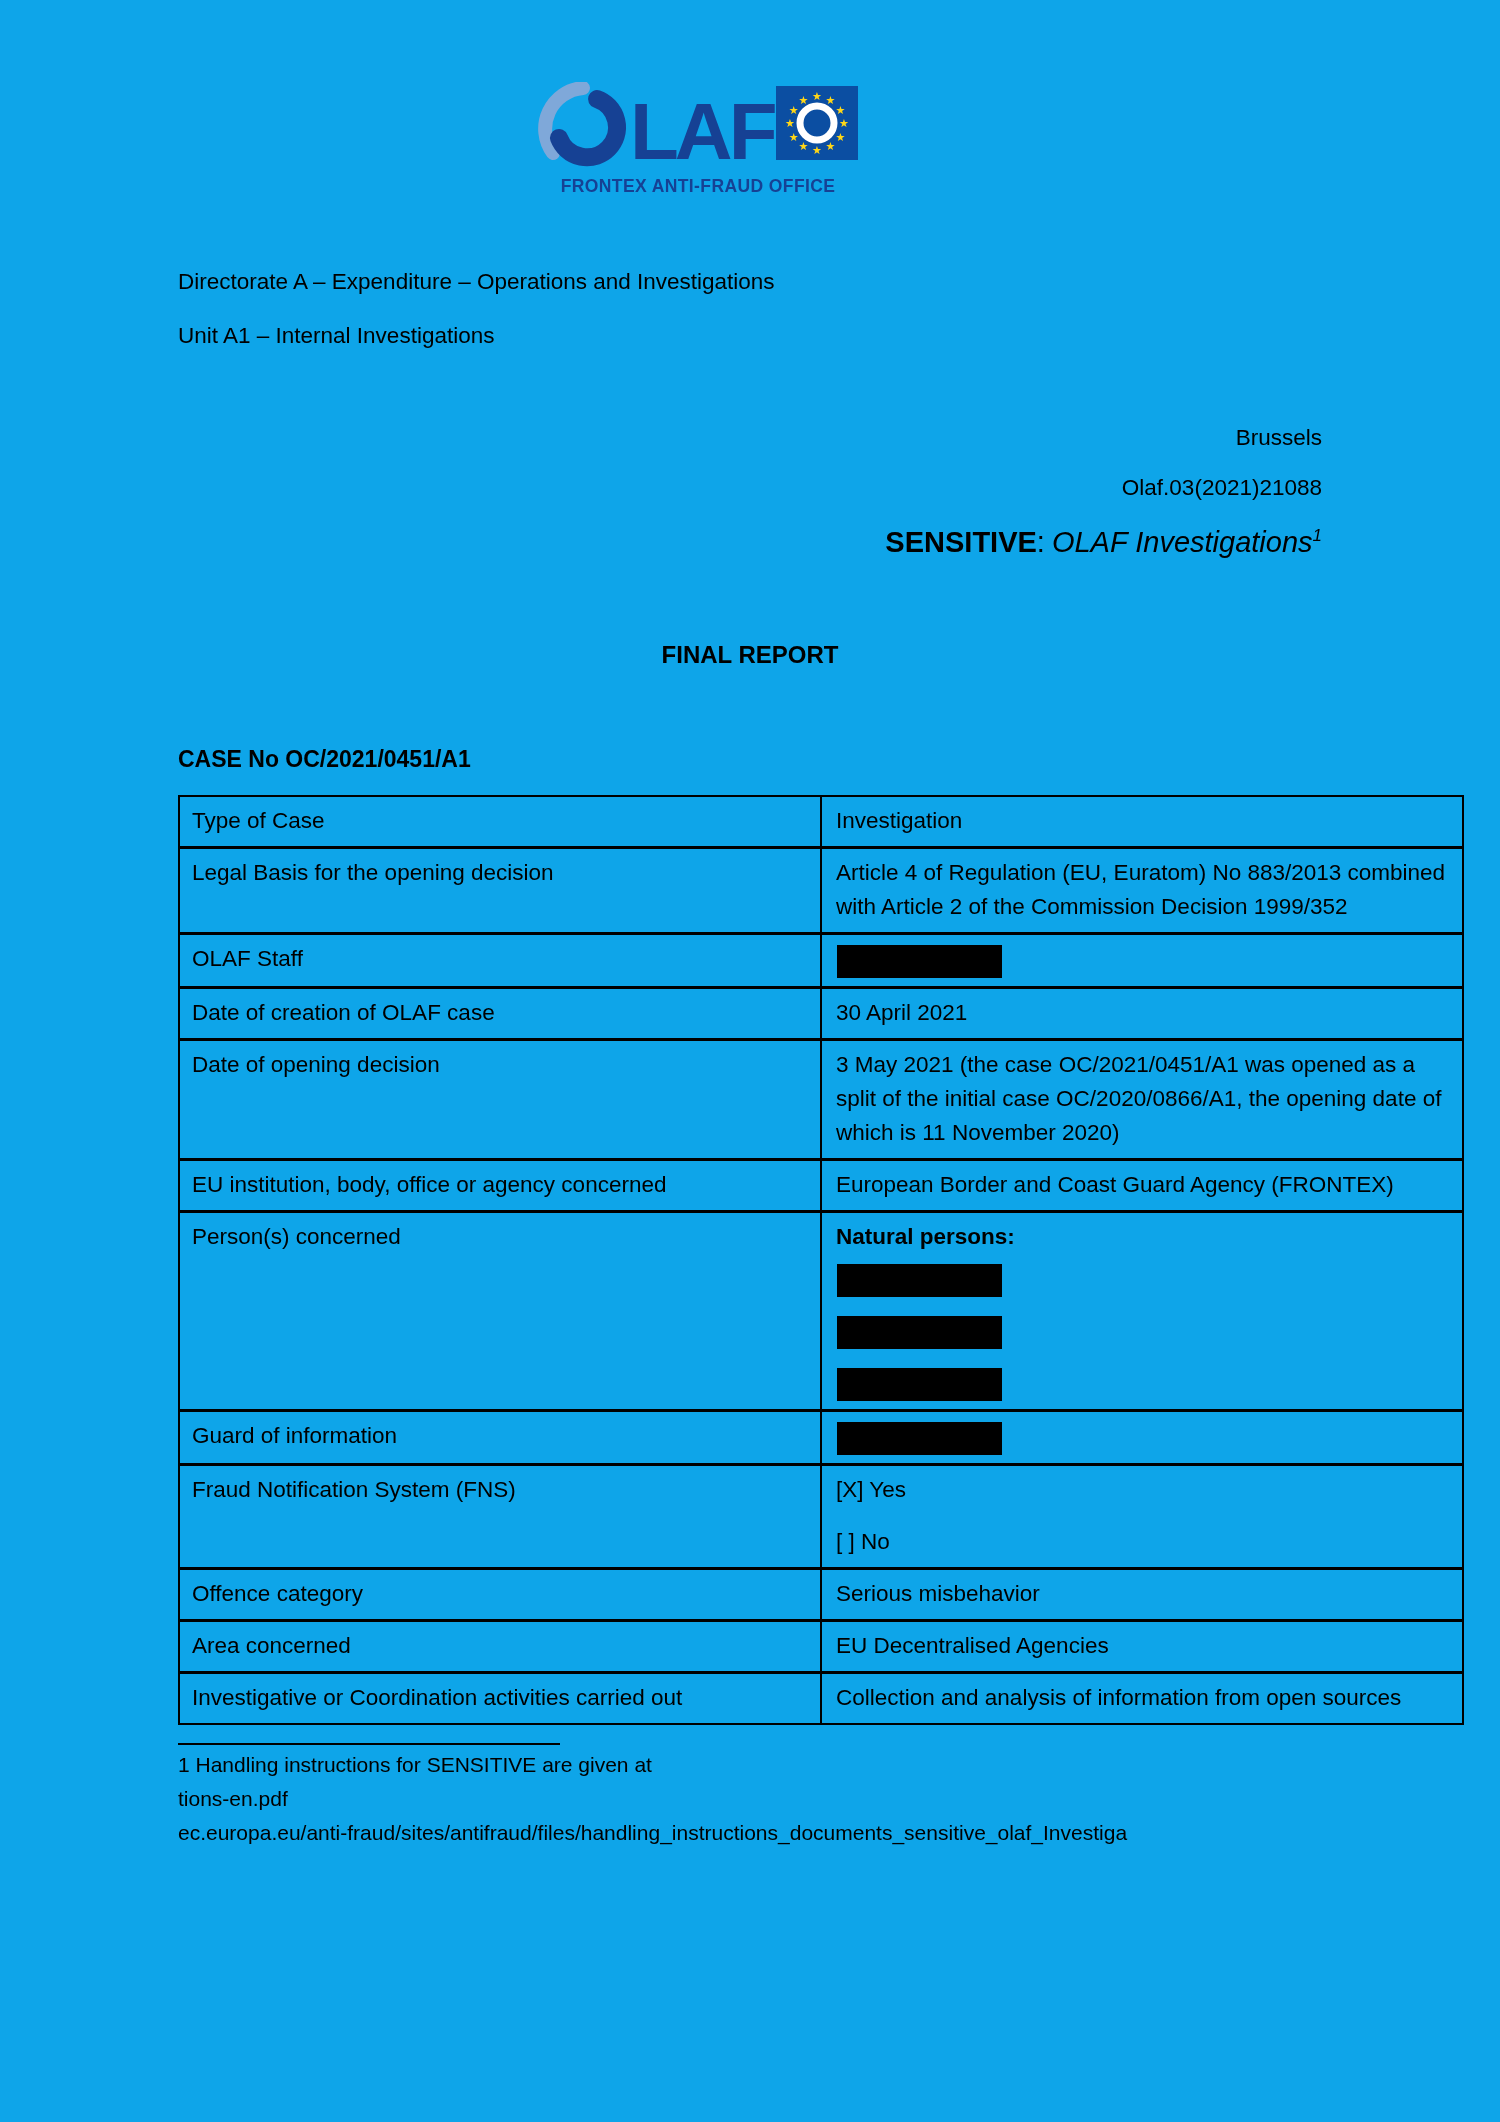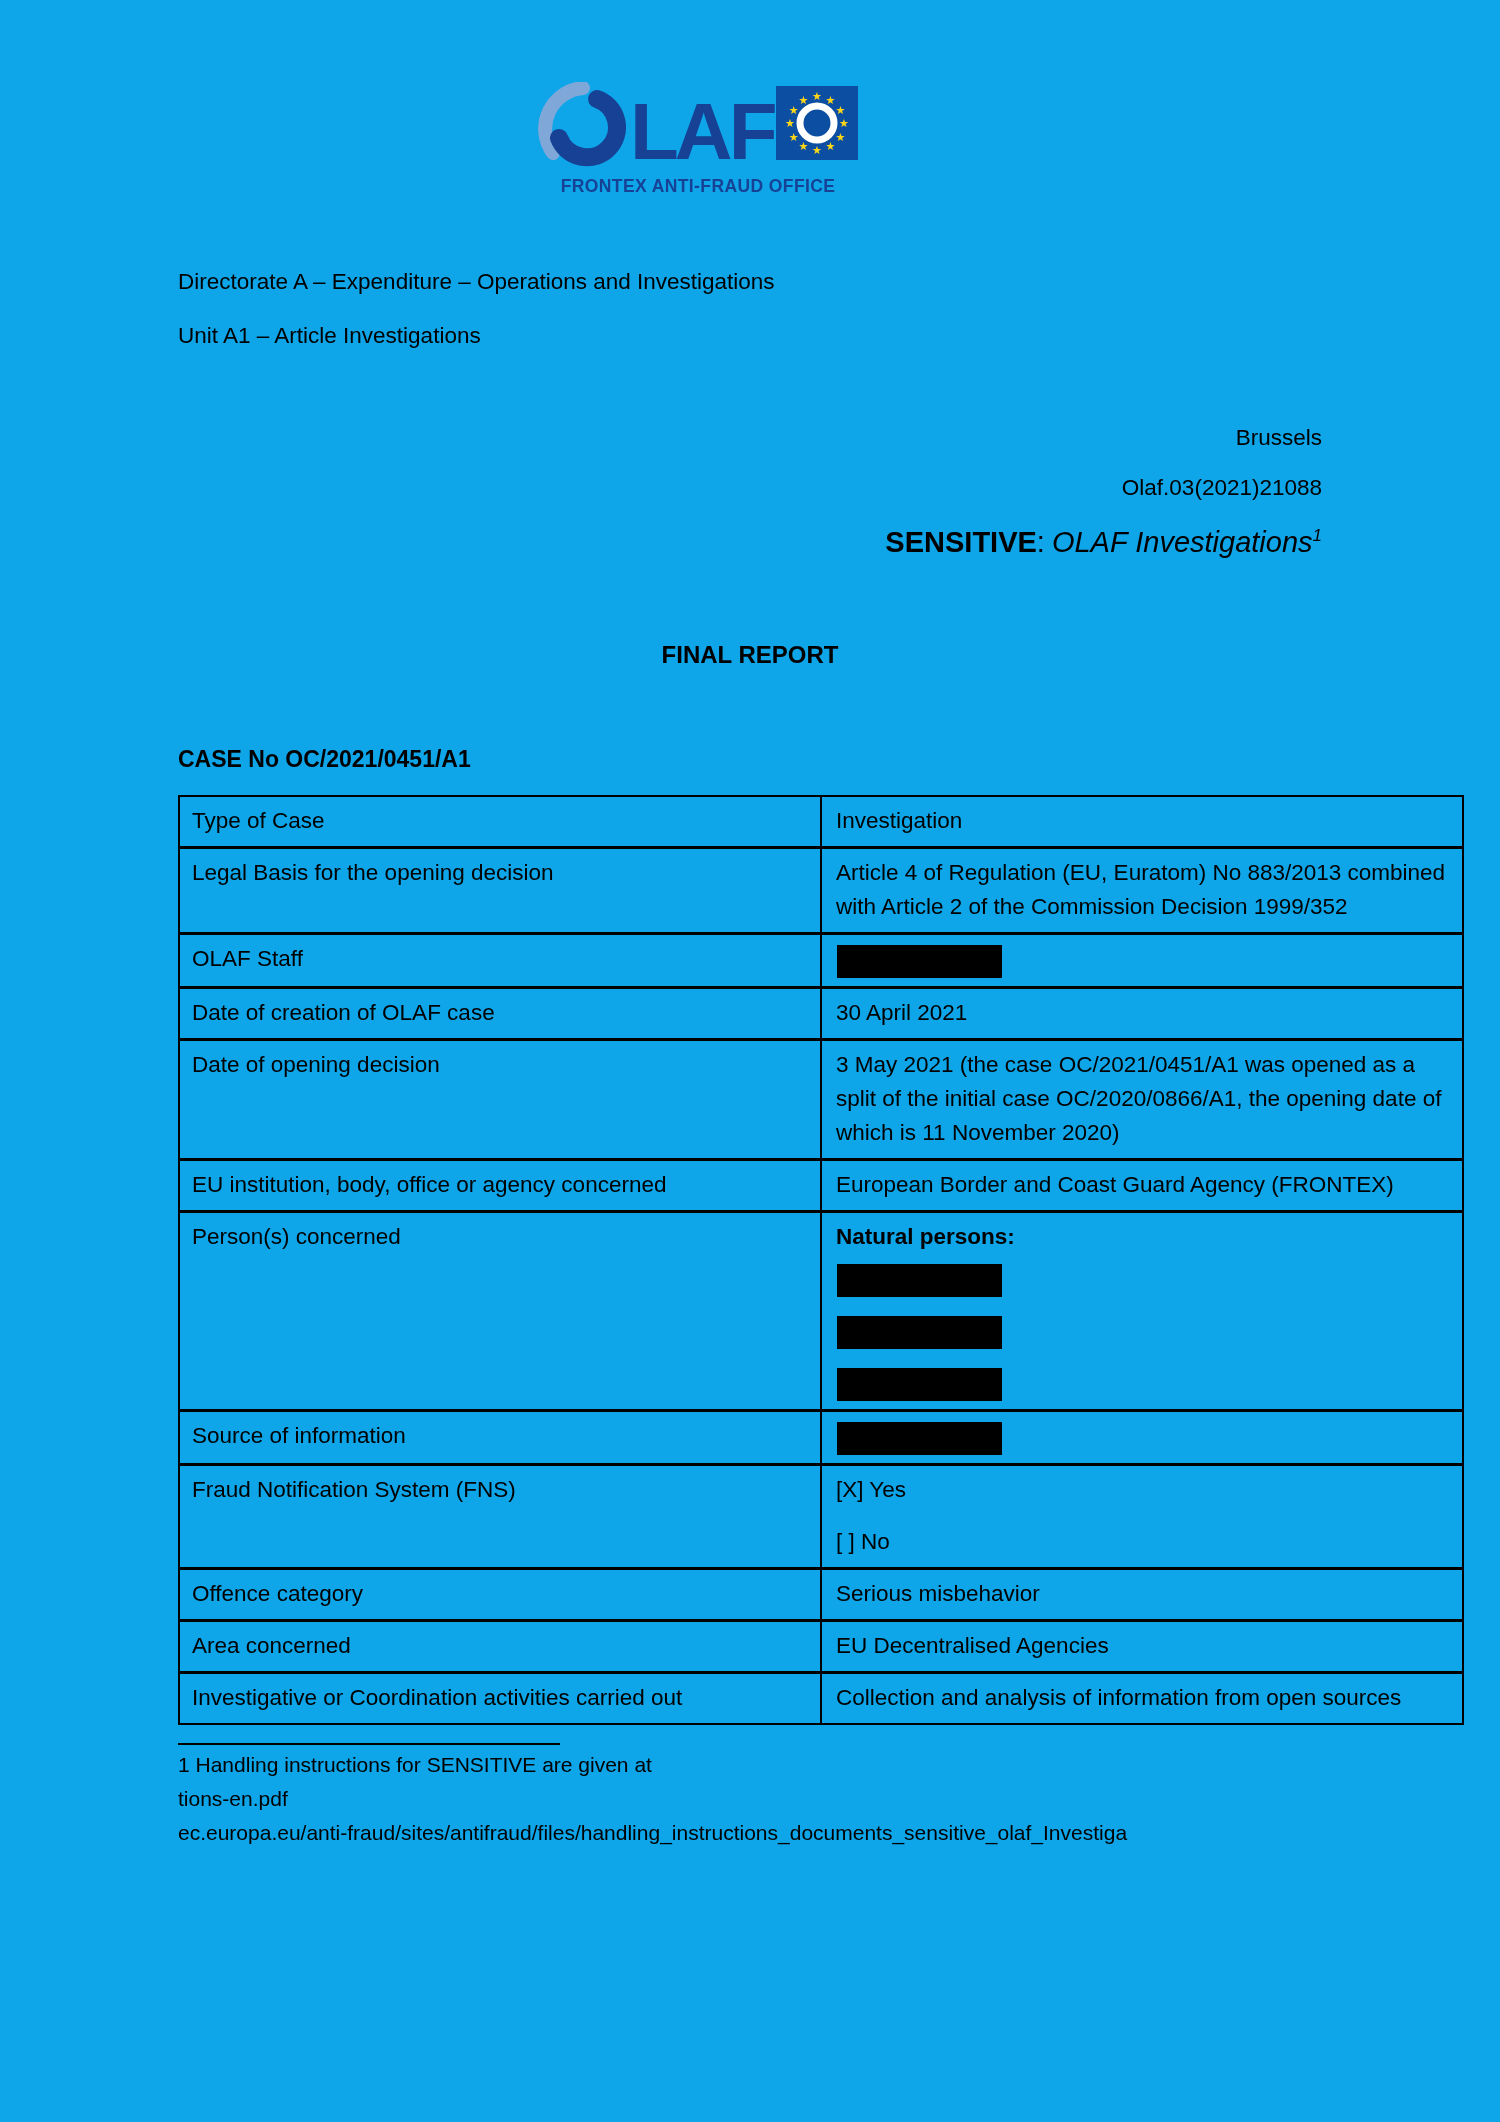--- a/index.html
+++ b/index.html
@@ -108,21 +108,21 @@
           <text x="257.0" y="45.0" text-anchor="middle" font-size="11" fill="#FFD617">★</text>
           <text x="260.6" y="31.5" text-anchor="middle" font-size="11" fill="#FFD617">★</text>
           <text x="270.5" y="21.6" text-anchor="middle" font-size="11" fill="#FFD617">★</text>
         </g>
     </svg>
     <div class="logo-tagline">FRONTEX ANTI-FRAUD OFFICE</div>
   </header>
 
   <div class="dept">
     <div>Directorate A – Expenditure – Operations and Investigations</div>
-    <div>Unit A1 – Article Investigations</div>
+    <div>Unit A1 – Internal Investigations</div>
   </div>
 
   <div class="meta">
     <div class="meta-line">Brussels</div>
     <div class="meta-line">Olaf.03(2021)21088</div>
     <div class="classification"><span class="cls-label">SENSITIVE</span><span class="cls-colon">:</span><span class="cls-scope">OLAF Investigations</span><sup class="cls-sup">1</sup></div>
   </div>
 
   <h1 class="report-title">FINAL REPORT</h1>
   <h2 class="case-heading">CASE No OC/2021/0451/A1</h2>
@@ -169,21 +169,21 @@
           <tr>
             <td class="label-cell">Person(s) concerned</td>
             <td class="value-cell">
               <div class="value-heading">Natural persons:</div>
               <div class="redaction-bar" style="background: rgb(0, 0, 0);"></div>
               <div class="redaction-bar" style="background: rgb(0, 0, 0);"></div>
               <div class="redaction-bar" style="background: rgb(0, 0, 0);"></div>
             </td>
           </tr>
           <tr>
-            <td class="label-cell">Source of information</td>
+            <td class="label-cell">Guard of information</td>
             <td class="value-cell">
               <div class="redaction-bar" style="background: rgb(0, 0, 0);"></div>
             </td>
           </tr>
           <tr>
             <td class="label-cell">Fraud Notification System (FNS)</td>
             <td class="value-cell">
               <p class="option-line">[X] Yes</p>
               <p class="option-line">[ ] No</p>
             </td>

